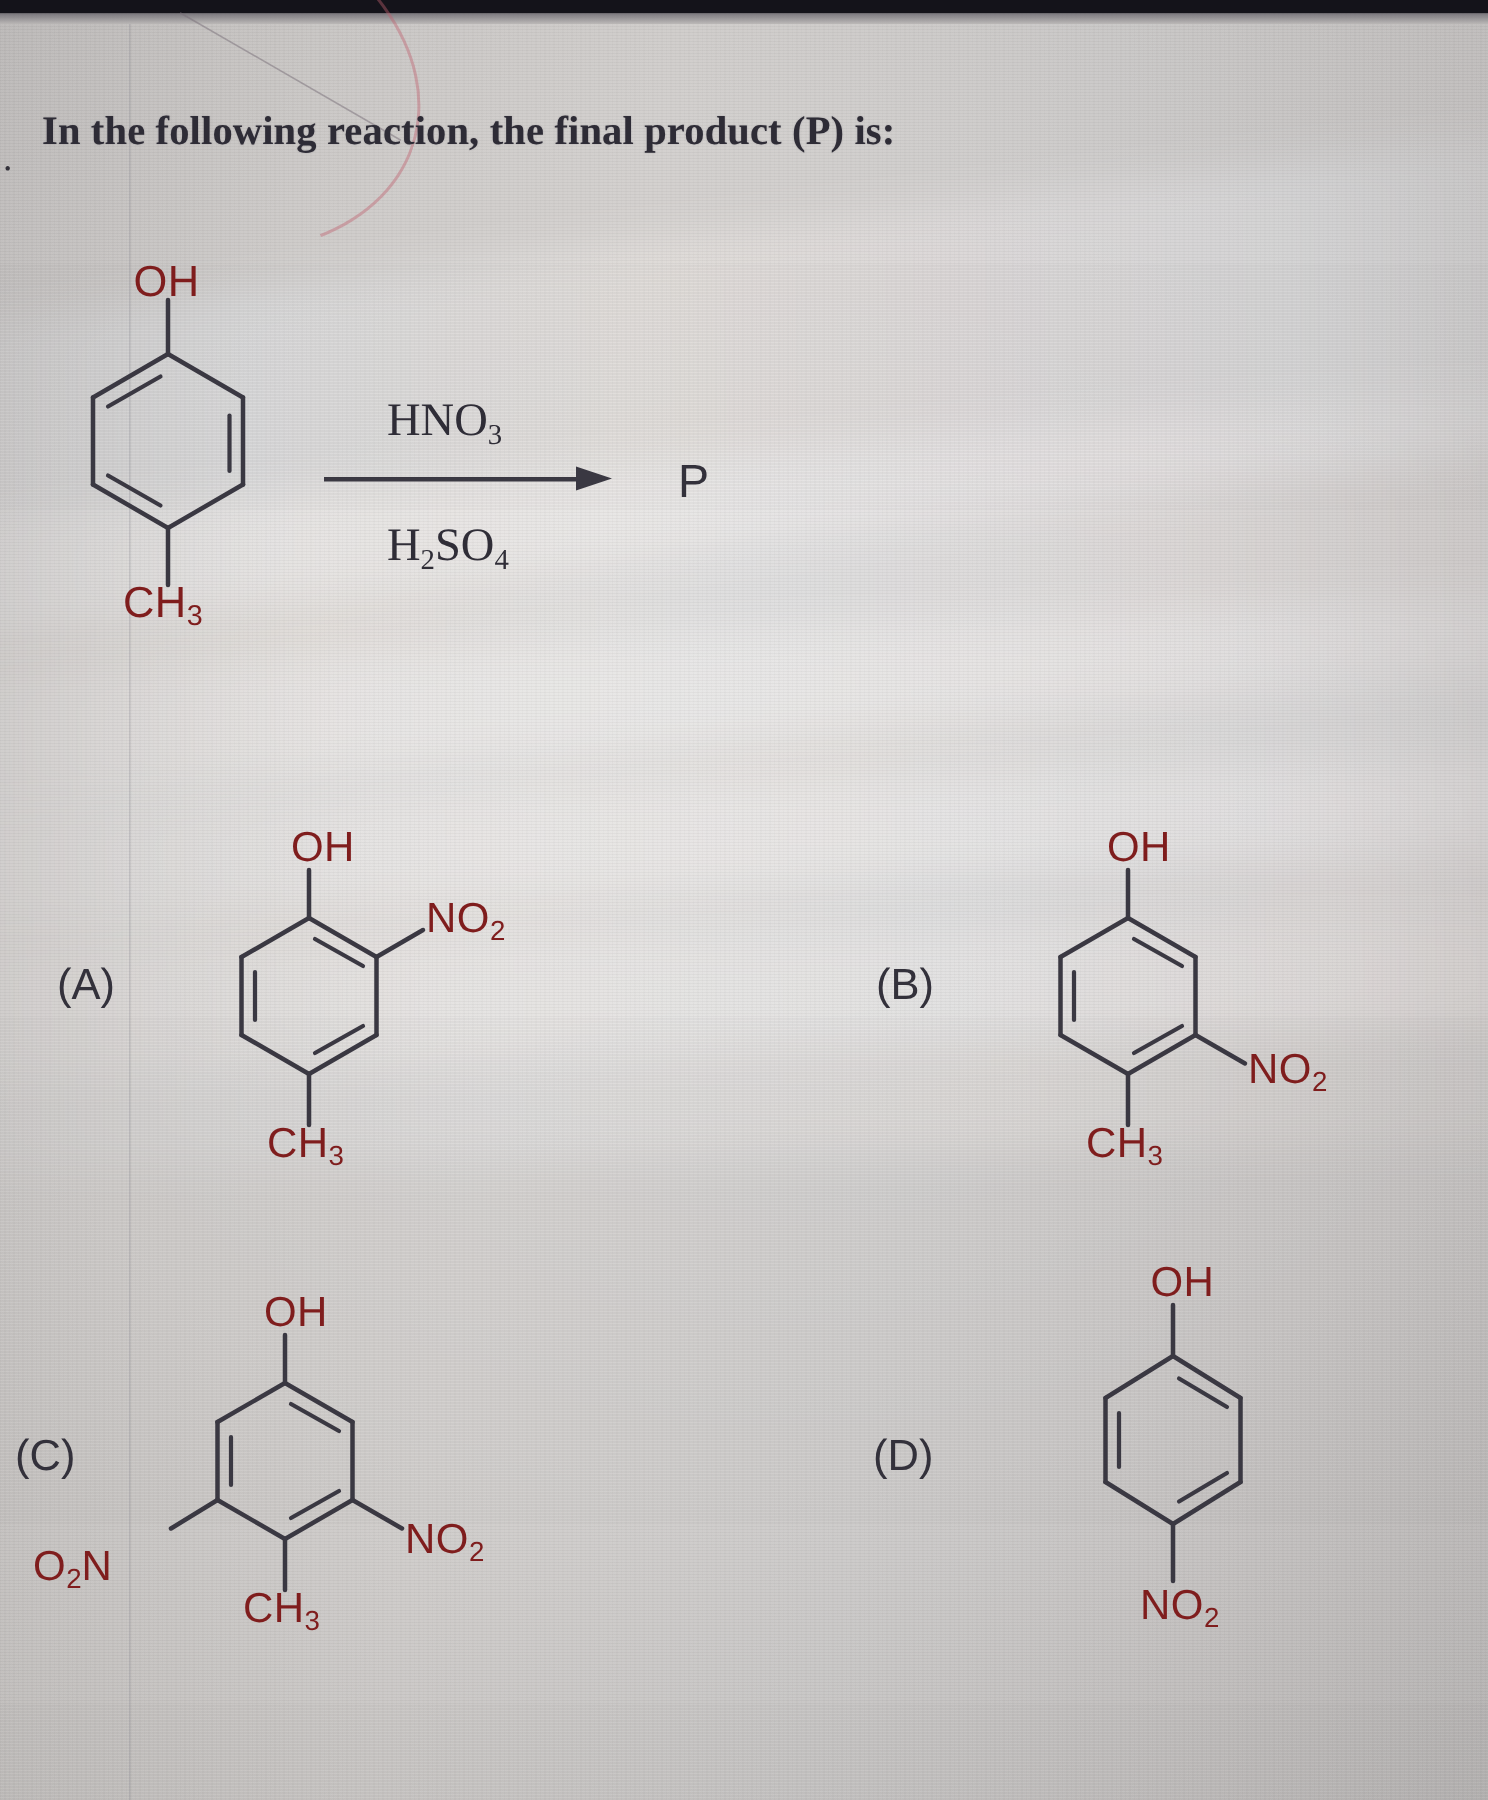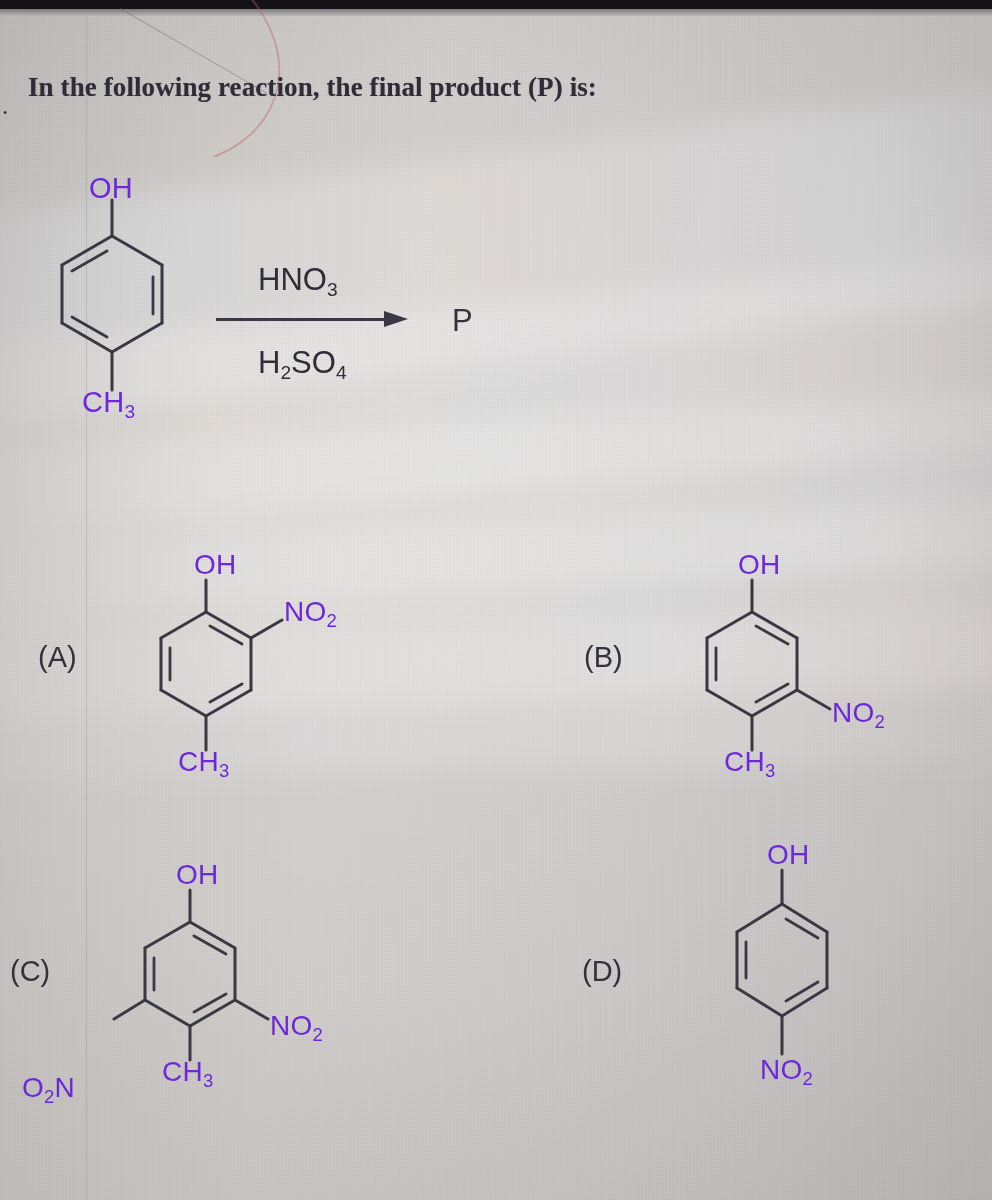--- a/index.html
+++ b/index.html
@@ -194,39 +194,39 @@
     stroke-linecap: round;
     fill: none;
   }
   svg.ring line.inner { stroke-width: 2.8; }
   svg.ring line.bond  { stroke-width: 3.0; }
 
   .lbl {
     position: absolute;
     font-family: "Liberation Sans", sans-serif;
     font-size: 28px;
-    color: #6d28d9;
+    color: #7f1d1d;
     white-space: nowrap;
     letter-spacing: 0.3px;
     text-align: right;
   }
   .lbl sub {
     font-size: 0.66em;
     vertical-align: -0.30em;
     letter-spacing: 0;
   }
   .opt-lbl {
     position: absolute;
     font-family: "Liberation Sans", sans-serif;
     font-size: 29px;
     color: #33313b;
   }
   .rgt {
     position: absolute;
-    font-family: Liberation Sans, sans-serif;
+    font-family: Liberation Serif, serif;
     font-size: 31px;
     color: #2f2d37;
     white-space: nowrap;
   }
   .rgt sub { font-size: 0.62em; vertical-align: -0.33em; }
 
   .arrow-wrap { position: absolute; }
   .arrow-line {
     position: absolute;
     left: 0; top: 0;
@@ -396,21 +396,21 @@
       <line class="bond" x1="123" y1="138" x2="156" y2="157"></line>
       <line class="bond" x1="33" y1="138" x2="2" y2="157"></line>
     </svg>
     <div class="lbl" style="left:158px; top:148px;">
       <span>NO</span><sub>2</sub>
     </div>
     <div class="lbl" style="left:50px; top:194px;">
       <span>CH</span><sub>3</sub>
     </div>
   </div>
-  <div class="lbl" style="position:absolute; left:22px; top:1072px;">
+  <div class="lbl" style="position:absolute; left:22px; top:1028px;">
     <span>O</span><sub>2</sub><span>N</span>
   </div>
 
   <div class="opt-lbl" style="left:582px; top:955px;">
     <span>(D)</span>
   </div>
   <div class="struct" style="left:712px; top:842px;">
     <div class="lbl" style="left:55px; top:-3px;">
       <span>OH</span>
     </div>

